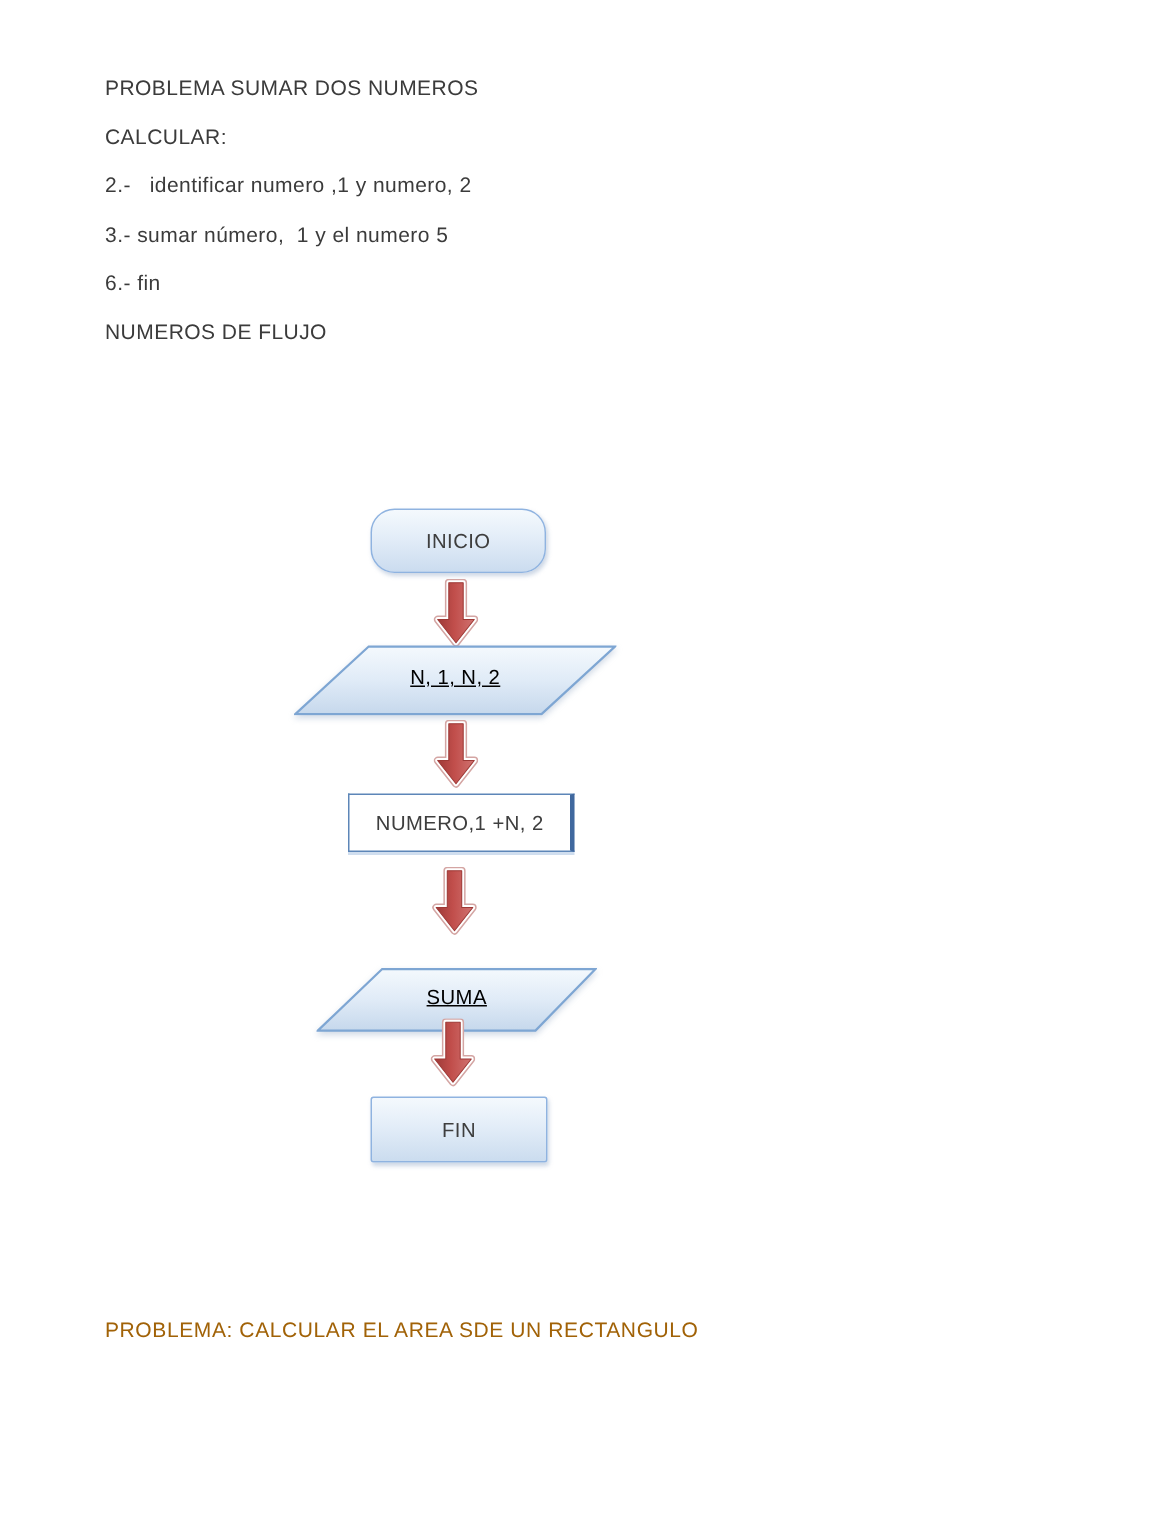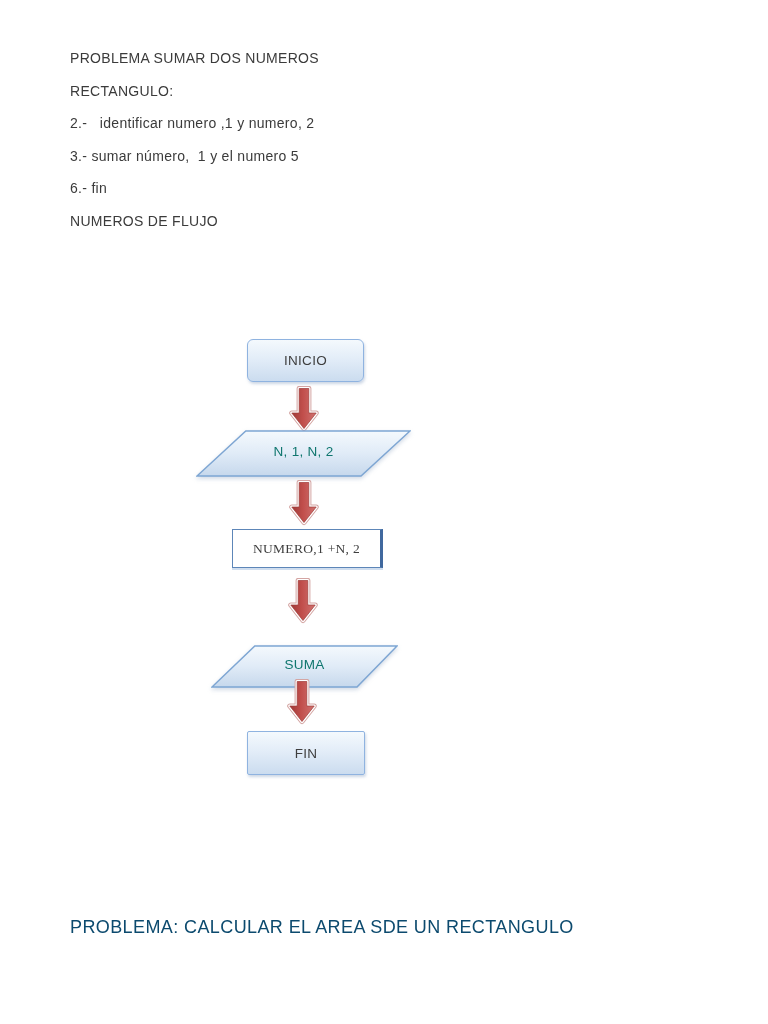--- a/index.html
+++ b/index.html
@@ -6,42 +6,42 @@
   .page{
     position:relative;width:768px;height:1024px;background:#ffffff;overflow:hidden;
     font-family:"Liberation Sans",sans-serif;color:#3b3b3b;
   }
   .doc-text{position:absolute;left:70px;top:51px;}
   .doc-text p{
     margin:0 0 18.5px 0;font-size:14px;line-height:14px;white-space:pre;
     color:#3b3b3b;letter-spacing:.3px;
   }
   .footer-line{
-    position:absolute;left:70px;top:920px;font-size:18px;line-height:14px;
-    white-space:pre;color:#0c4a6e;letter-spacing:.4px;
+    position:absolute;left:70px;top:879px;font-size:14px;line-height:14px;
+    white-space:pre;color:#a16207;letter-spacing:.4px;
   }
   .flow{position:absolute;left:0;top:0;width:768px;height:1024px;}
   .node{position:absolute;display:flex;align-items:center;justify-content:center;}
   .node .lbl{font-size:13.5px;color:#3e3e3e;letter-spacing:.3px;white-space:pre;}
   .terminator{
     background:linear-gradient(#f4f9fd 0%,#e3edf8 45%,#cbdcef 100%);
-    border:1.5px solid #8fb3e0;border-radius:6px;box-sizing:border-box;
+    border:1.5px solid #8fb3e0;border-radius:16px;box-sizing:border-box;
     box-shadow:1px 2px 3px rgba(130,155,190,.4);
   }
   .terminator.end{border-radius:2px;}
   .process{
     background:#ffffff;border:1px solid #5d86b8;border-right:3px solid #40689e;
-    box-sizing:border-box;box-shadow:0 2px 0 rgba(170,195,225,.55);font-family:Liberation Serif, serif;
+    box-sizing:border-box;box-shadow:0 2px 0 rgba(170,195,225,.55);
   }
   .par{position:absolute;}
   .par svg{display:block;filter:drop-shadow(0 2px 2px rgba(120,145,180,.35));}
   .par .lbl{
     position:absolute;left:0;top:0;right:0;bottom:4px;display:flex;
-    align-items:center;justify-content:center;font-size:13.5px;color:#0f766e;
-    letter-spacing:.3px;white-space:pre;
+    align-items:center;justify-content:center;font-size:13.5px;color:#000000;
+    letter-spacing:.3px;white-space:pre;text-decoration:underline;
   }
   .arrow{position:absolute;width:30px;height:46px;}
   .hidden-defs{position:absolute;width:0;height:0;}
 </style>
 </head>
 <body>
 
 <div class="page">
 
   <svg class="hidden-defs" aria-hidden="true">
@@ -54,21 +54,21 @@
       <linearGradient id="gradRed" x1="0" y1="0" x2="1" y2="0">
         <stop offset="0" stop-color="#9e3a38"></stop>
         <stop offset="0.45" stop-color="#c14e4b"></stop>
         <stop offset="1" stop-color="#d07270"></stop>
       </linearGradient>
     </defs>
   </svg>
 
   <div class="doc-text">
     <p>PROBLEMA SUMAR DOS NUMEROS</p>
-    <p>RECTANGULO:</p>
+    <p>CALCULAR:</p>
     <p>2.-   identificar numero ,1 y numero, 2</p>
     <p>3.- sumar número,  1 y el numero 5</p>
     <p>6.- fin</p>
     <p>NUMEROS DE FLUJO</p>
   </div>
 
   <div class="flow">
 
     <div class="node terminator" style="left:247px;top:339px;width:117px;height:43px;">
       <span class="lbl">INICIO</span>

